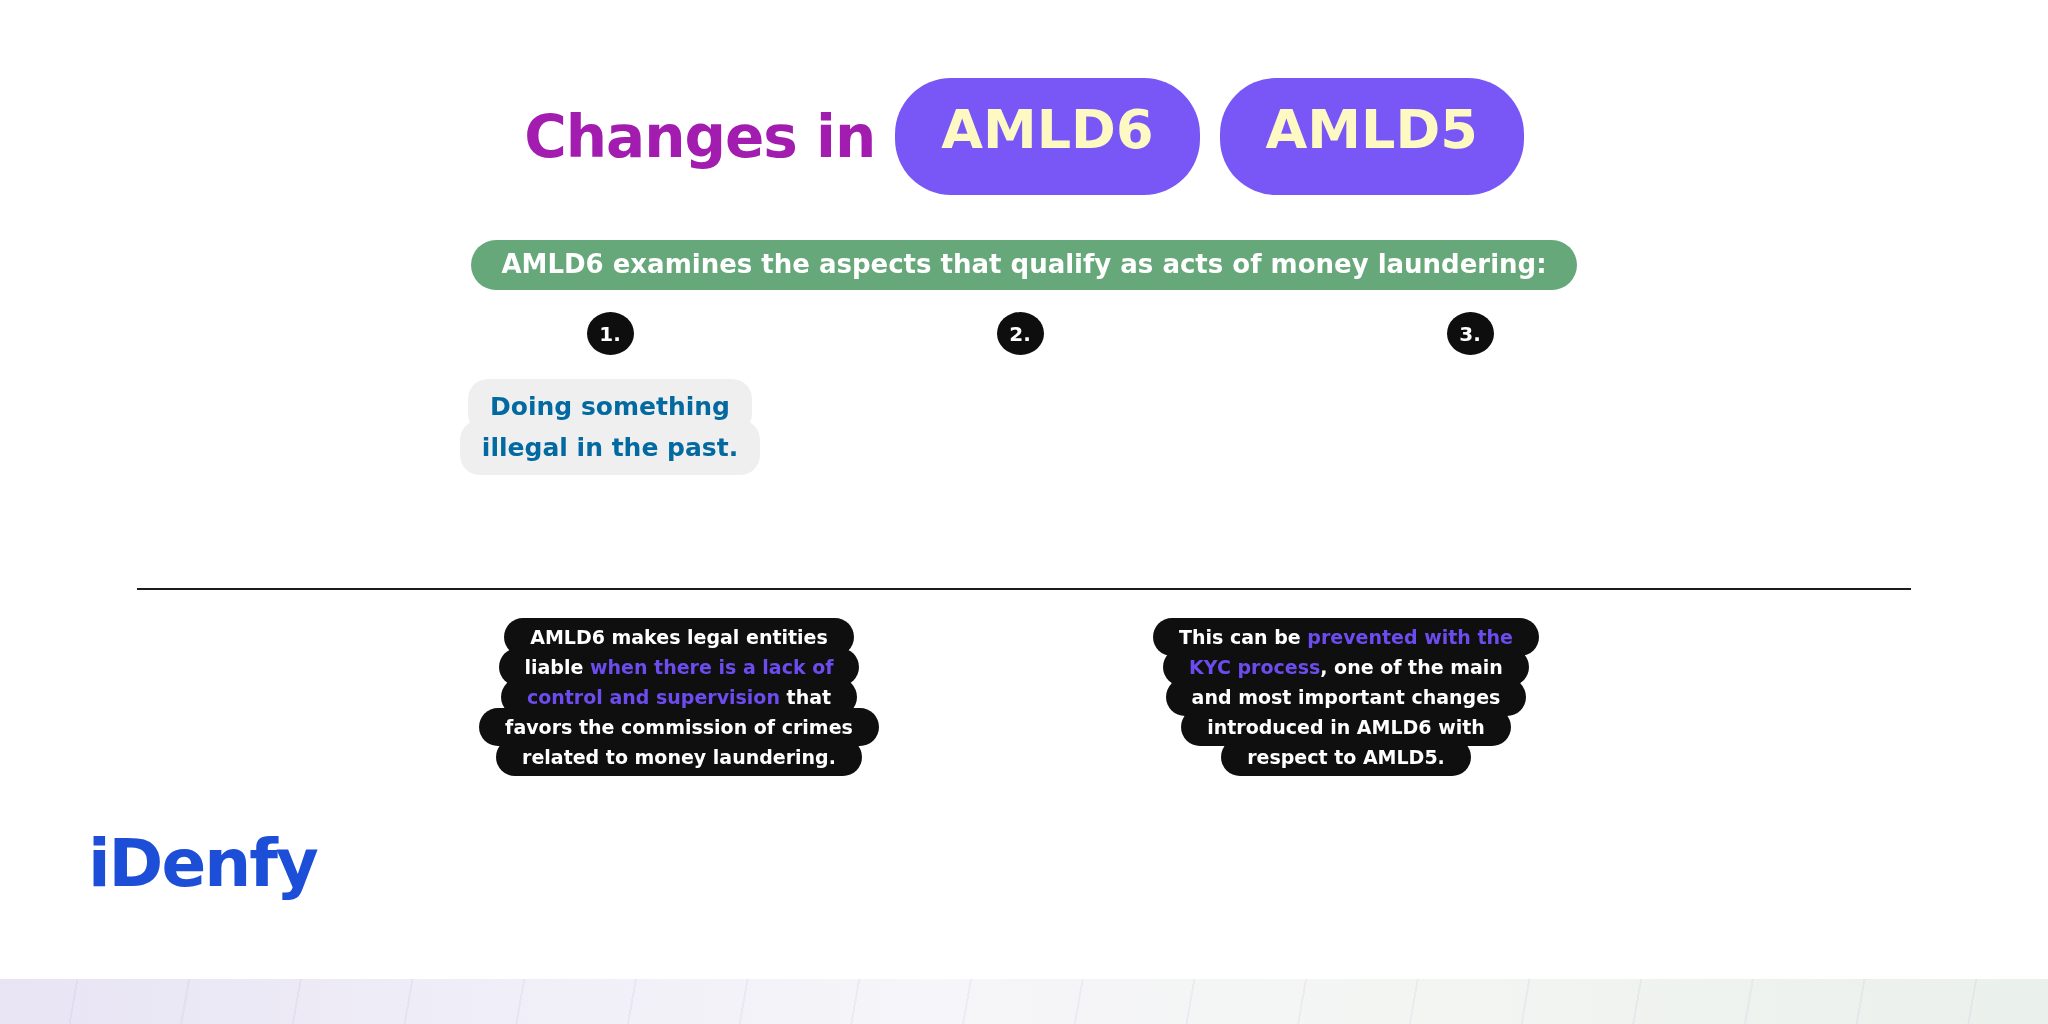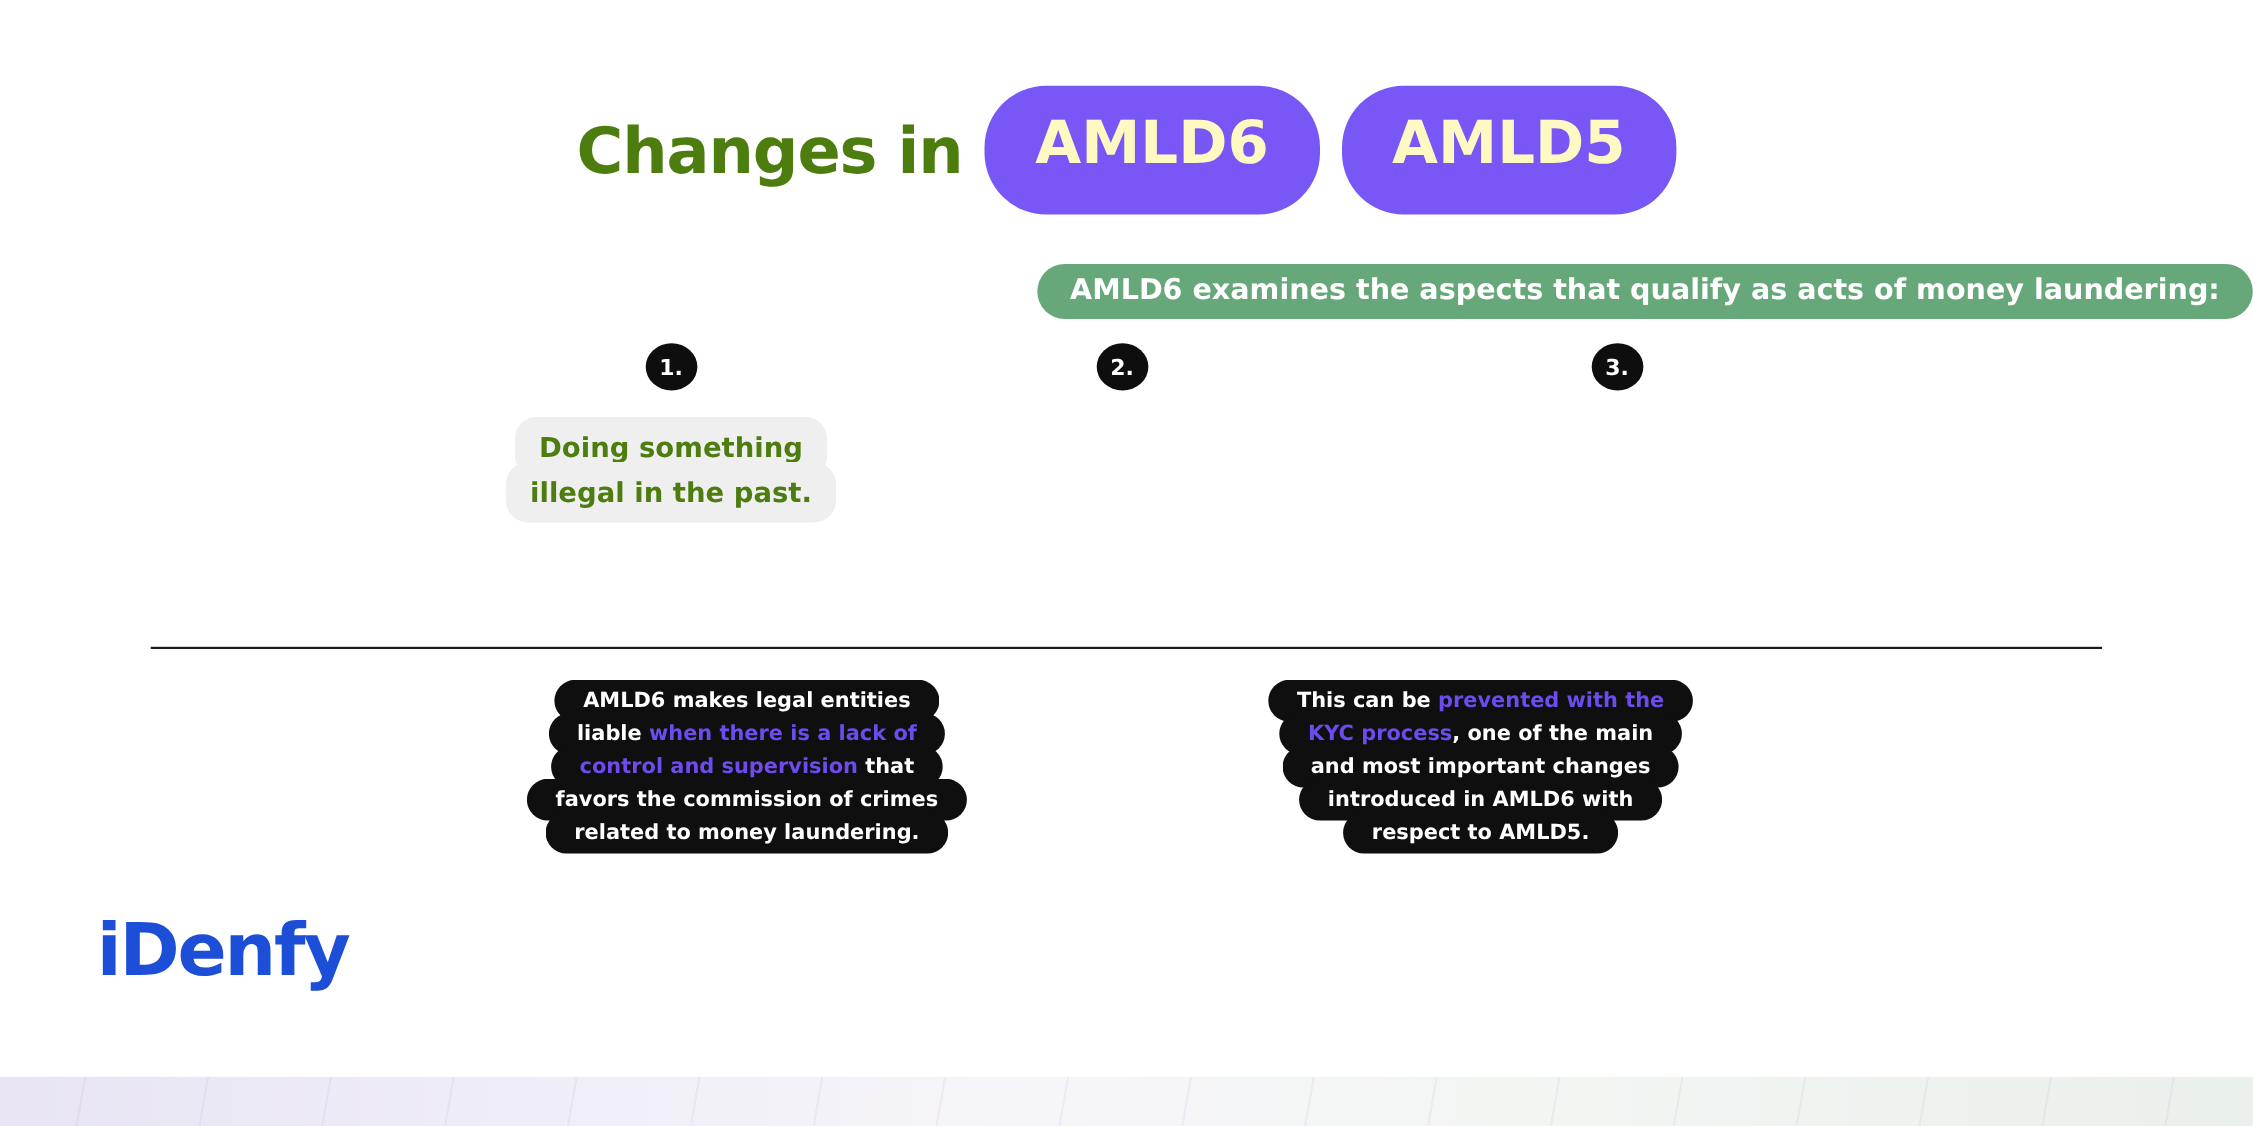--- a/index.html
+++ b/index.html
@@ -11,37 +11,37 @@
     font-family:"DejaVu Sans","Liberation Sans",sans-serif;
     color:#111;
   }
 
   
   .title-row {
     position:absolute; top:78px; left:0; width:100%;
     display:flex; justify-content:center; align-items:center; gap:20px;
   }
   .title-text {
-    font-size:58px; font-weight:700; letter-spacing:-1px; color:#4d7c0f;
+    font-size:58px; font-weight:700; letter-spacing:-1px; color:#a21caf;
     white-space:nowrap;
   }
   .pill {
     display:inline-block;
     background:var(--purple,#7857F6);
     color:#fef9c3;
     font-size:54px; font-weight:700; letter-spacing:0px;
     padding:20px 46px 34px 46px;
     border-radius:56px;
     white-space:nowrap;
   }
 
   
   .banner-row {
     position:absolute; top:240px; left:0; width:100%;
-    text-align:right;
+    text-align:center;
   }
   .banner {
     display:inline-block;
     background:var(--green,#67A87B);
     color:#ffffff;
     font-size:26px; font-weight:700;
     padding:9px 30px 11px 30px;
     border-radius:26px;
     white-space:nowrap;
   }
@@ -65,21 +65,21 @@
     margin-top:32px;
     white-space:pre-line;
     font-size:25px; font-weight:700; line-height:1.62;
   }
   .blob {
     -webkit-box-decoration-break:clone;
     box-decoration-break:clone;
   }
   .blob.gray {
     background:var(--light_gray,#EFEFEF);
-    color:#4d7c0f;
+    color:#0369a1;
     padding:13px 22px;
     border-radius:20px;
   }
 
   
   .divider {
     position:absolute; top:588px; left:137px; width:1774px; height:2px;
     background:#1c1c1c;
   }
 

